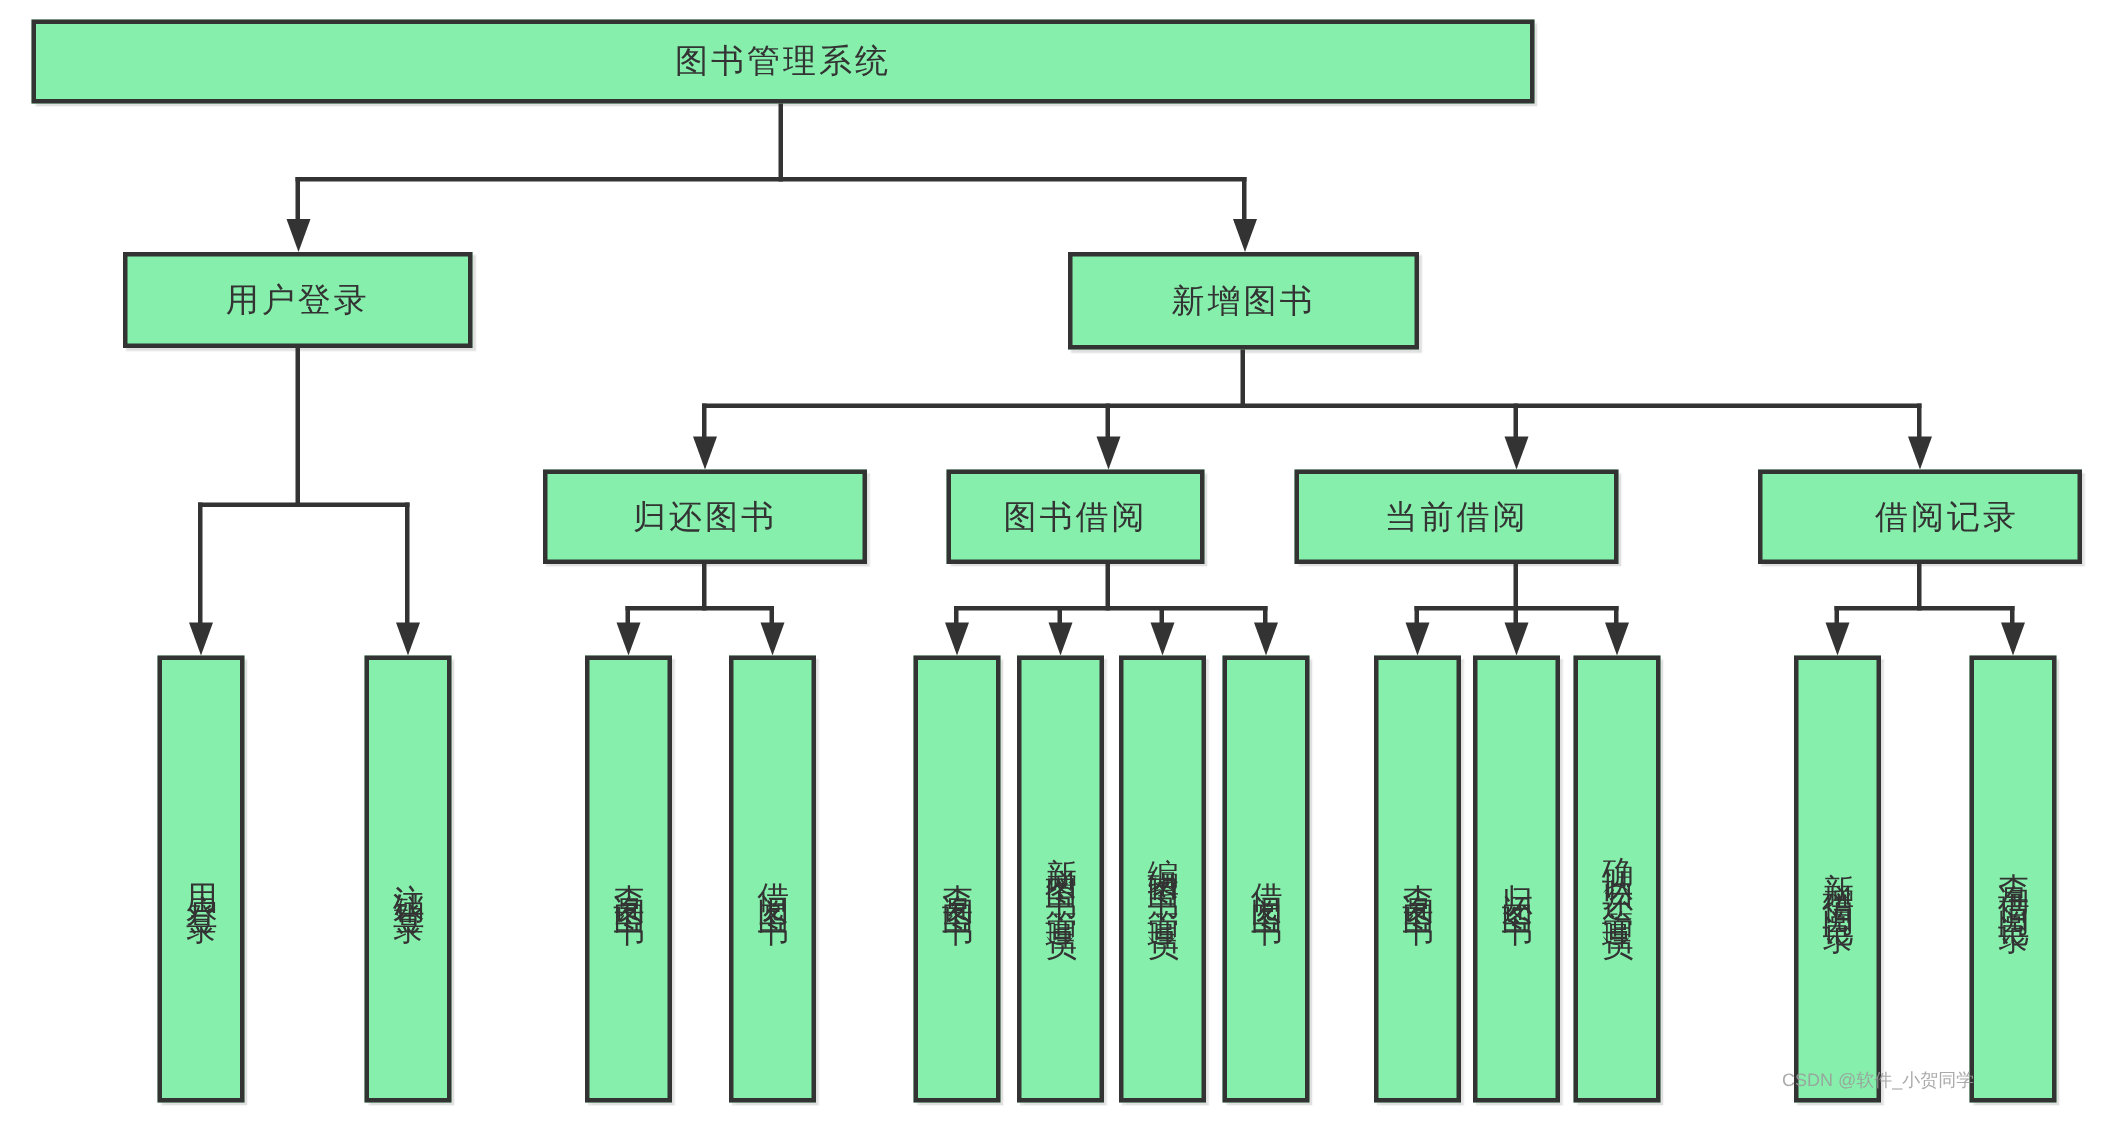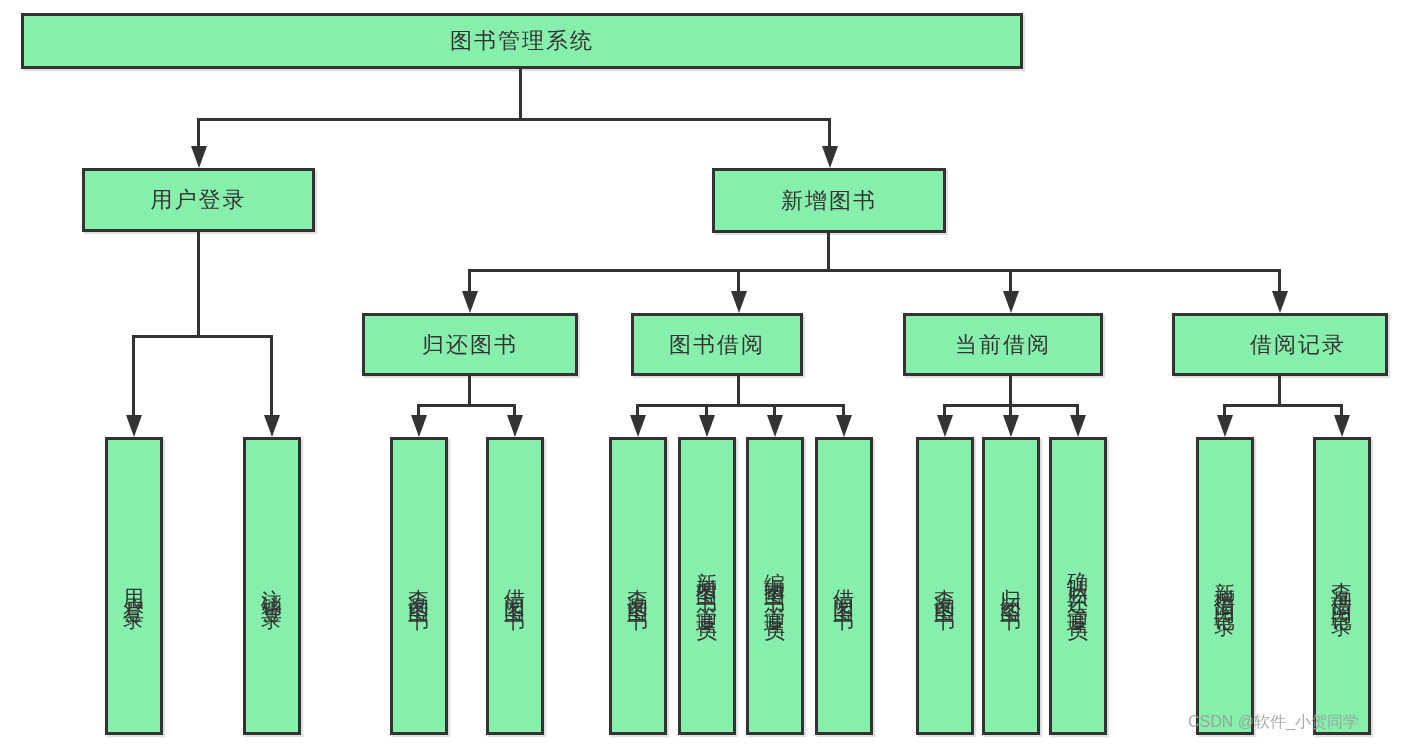--- a/index.html
+++ b/index.html
@@ -50,21 +50,21 @@
     width: 0;
     height: 0;
     border-left: 8px solid transparent;
     border-right: 8px solid transparent;
     border-top: 22px solid #333333;
   }
   .watermark {
     position: absolute;
     left: 1188px;
     top: 712px;
-    font-size: 16px;
+    font-size: 12px;
     color: rgba(155,155,155,0.85);
     white-space: nowrap;
     z-index: 10;
   }
 </style>
 </head>
 <body>
 
 <div class="canvas">
 
@@ -93,21 +93,21 @@
   <div class="arrow" style="left:462px; top:291px;"></div>
   <div class="vline" style="left:737px; top:269px; height:24px;"></div>
   <div class="arrow" style="left:731px; top:291px;"></div>
   <div class="vline" style="left:1009px; top:269px; height:24px;"></div>
   <div class="arrow" style="left:1003px; top:291px;"></div>
   <div class="vline" style="left:1278px; top:269px; height:24px;"></div>
   <div class="arrow" style="left:1272px; top:291px;"></div>
 
   <div class="node hnode" style="left:362px; top:313px; width:216px; height:63px;">归还图书</div>
   <div class="node hnode" style="left:631px; top:313px; width:172px; height:63px;">图书借阅</div>
-  <div class="node hnode" style="left:903px; top:313px; width:200px; height:63px;">当前借阅</div>
+  <div class="node hnode" style="left:863px; top:313px; width:216px; height:63px;">当前借阅</div>
   <div class="node hnode" style="left:1172px; top:313px; width:216px; height:63px;padding-left:36px;">借阅记录</div>
 
   <div class="vline" style="left:468px; top:376px; height:31px;"></div>
   <div class="hline" style="left:417px; top:404px; width:99px;"></div>
   <div class="vline" style="left:417px; top:404px; height:13px;"></div>
   <div class="arrow" style="left:411px; top:415px;"></div>
   <div class="vline" style="left:513px; top:404px; height:13px;"></div>
   <div class="arrow" style="left:507px; top:415px;"></div>
 
   <div class="vline" style="left:737px; top:376px; height:31px;"></div>

